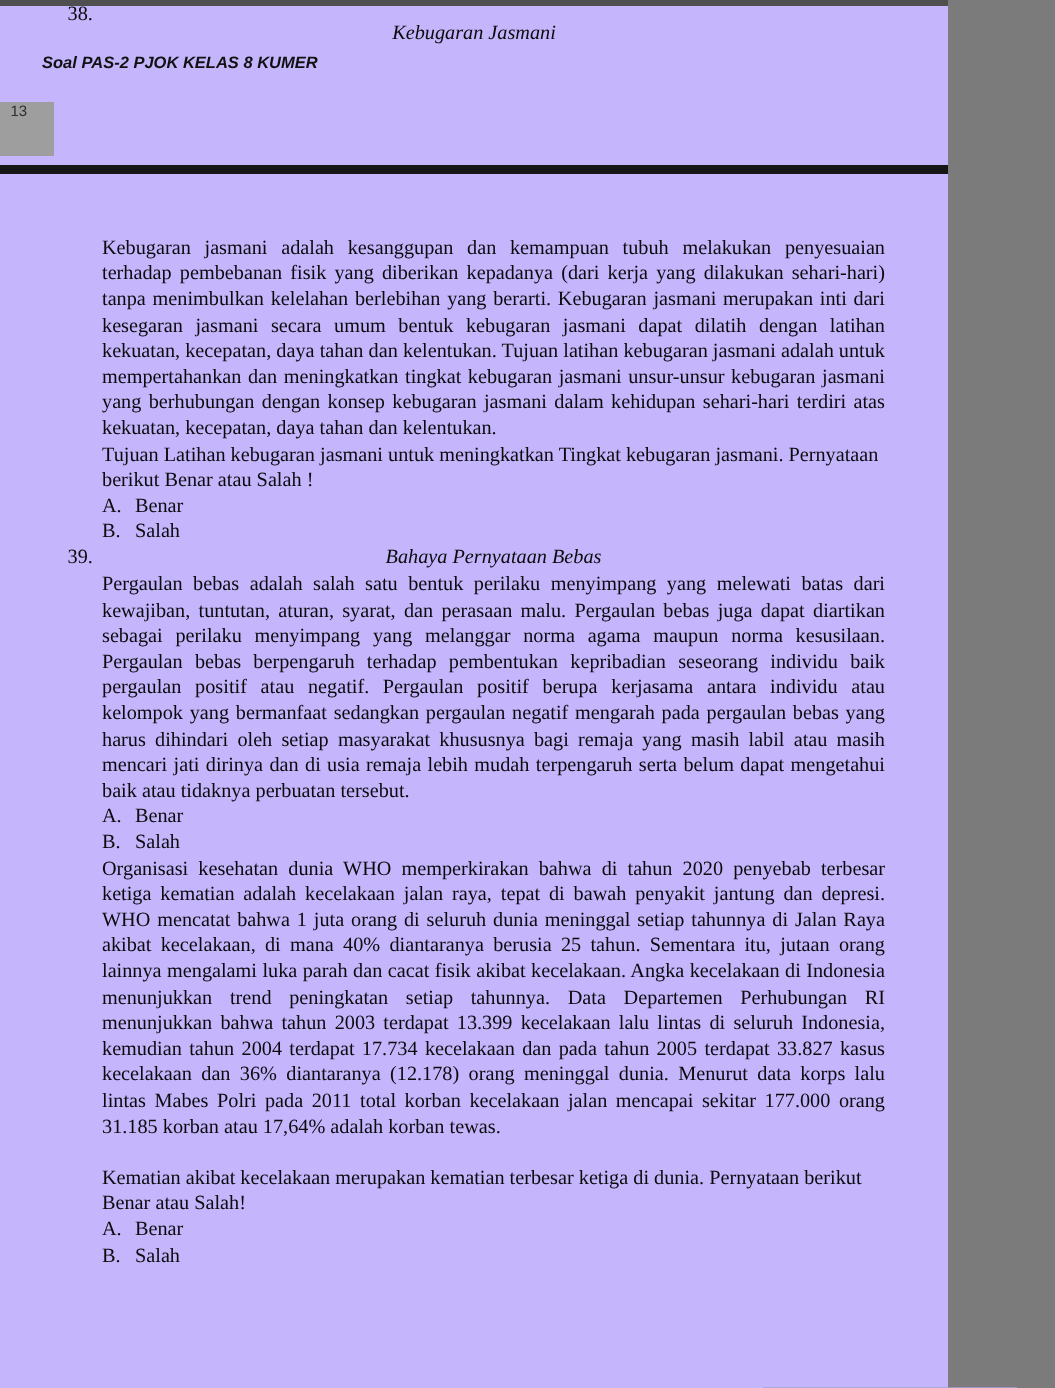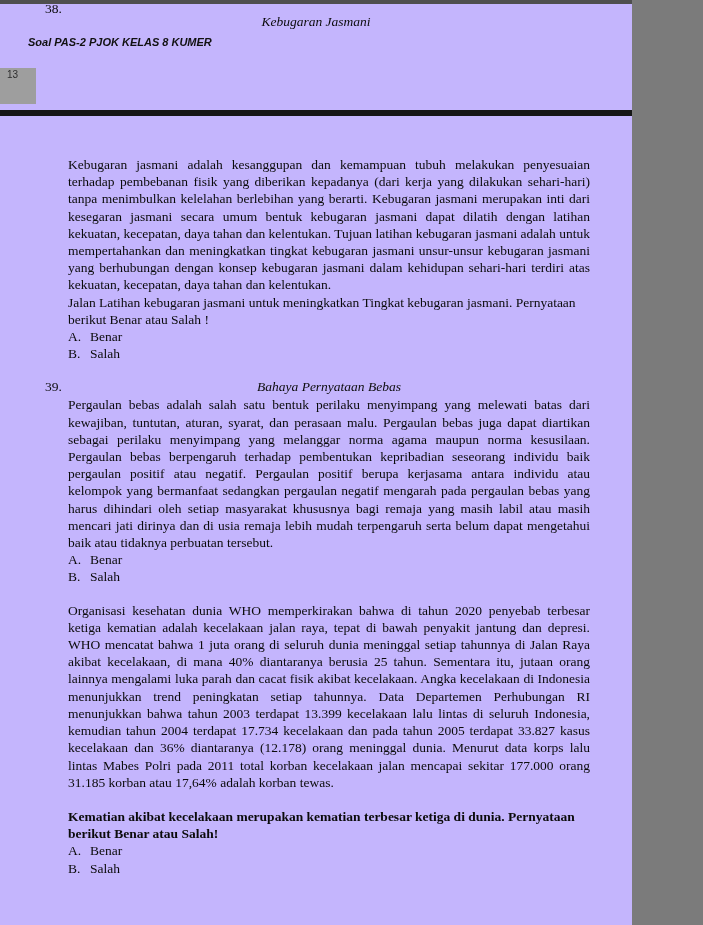--- a/index.html
+++ b/index.html
@@ -58,28 +58,28 @@
   }
   .divider {
     width: 100%;
     height: 6px;
     background: #161616;
   }
   main {
     padding: 40px 42px 0 68px;
   }
   main .q-num { left: -23px; }
-  .question { margin-top: 16px; }
+  .question { }
   .question:first-child { margin-top: 0; }
   .body {
     text-align: justify;
     line-height: 17.2px;
   }
   .statement { line-height: 17.2px; }
-  .statement.gap-top { margin-top: 17px; font-weight: bold; }
+  .statement.gap-top { margin-top: 17px; }
   .option { line-height: 17.2px; }
   .option .letter { display: inline-block; width: 22px; }
 </style>
 </head>
 <body>
 
 <div class="page">
   <div class="top-edge"></div>
 
   <header>
@@ -92,21 +92,21 @@
       <span>13</span>
     </div>
   </header>
 
   <div class="divider"></div>
 
   <main>
 
     <section class="question">
       <p class="body">Kebugaran jasmani adalah kesanggupan dan kemampuan tubuh melakukan penyesuaian terhadap pembebanan fisik yang diberikan kepadanya (dari kerja yang dilakukan sehari-hari) tanpa menimbulkan kelelahan berlebihan yang berarti. Kebugaran jasmani merupakan inti dari kesegaran jasmani secara umum bentuk kebugaran jasmani dapat dilatih dengan latihan kekuatan, kecepatan, daya tahan dan kelentukan. Tujuan latihan kebugaran jasmani adalah untuk mempertahankan dan meningkatkan tingkat kebugaran jasmani unsur-unsur kebugaran jasmani yang berhubungan dengan konsep kebugaran jasmani dalam kehidupan sehari-hari terdiri atas kekuatan, kecepatan, daya tahan dan kelentukan.</p>
-      <p class="statement">Jalan Latihan kebugaran jasmani untuk meningkatkan Tingkat kebugaran jasmani. Pernyataan berikut Benar atau Salah !</p>
+      <p class="statement">Tujuan Latihan kebugaran jasmani untuk meningkatkan Tingkat kebugaran jasmani. Pernyataan berikut Benar atau Salah !</p>
       <div class="option">
         <span class="letter">A.</span><span>Benar</span>
       </div>
       <div class="option">
         <span class="letter">B.</span><span>Salah</span>
       </div>
     </section>
 
     <section class="question">
       <div class="q-heading">

